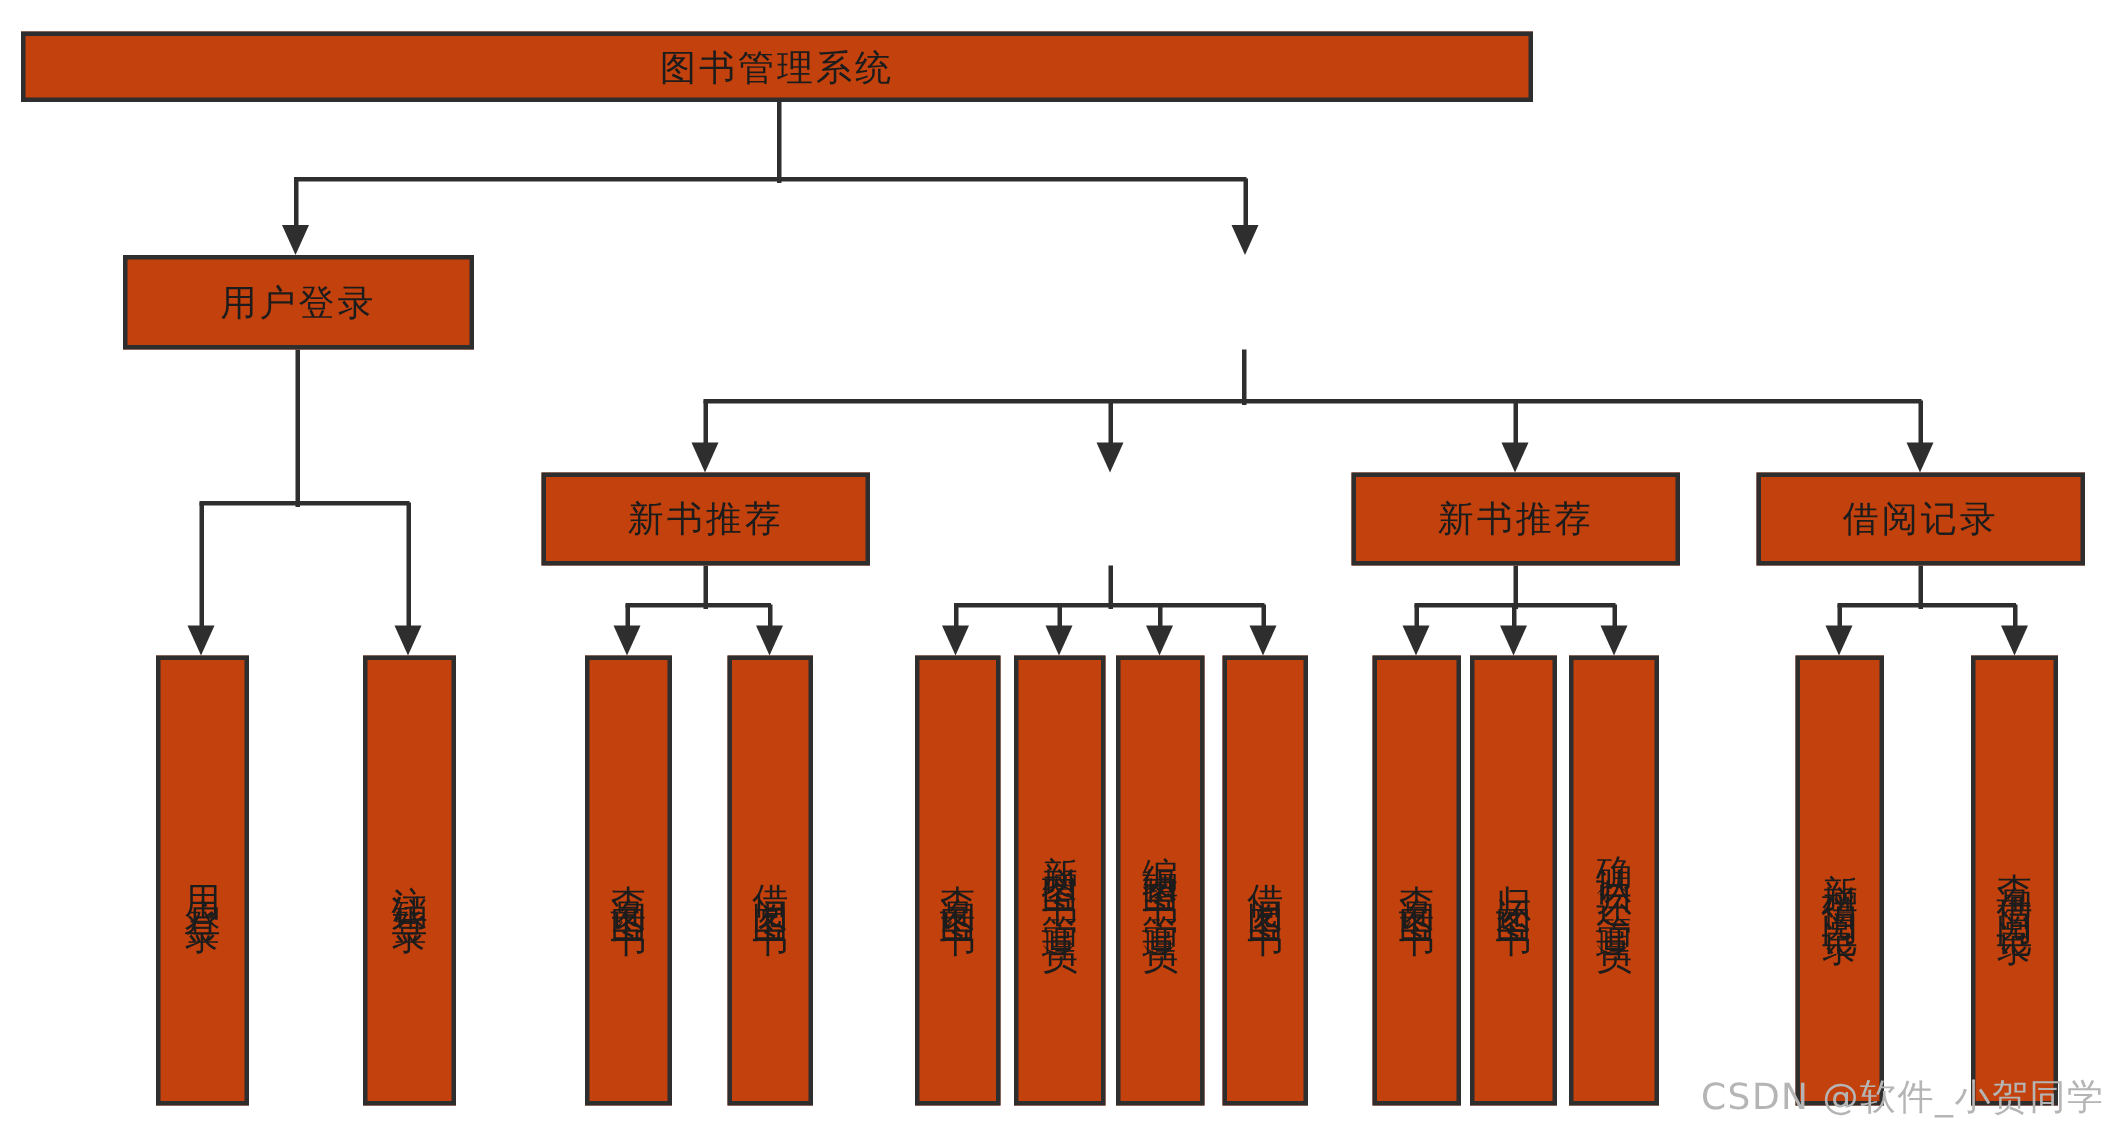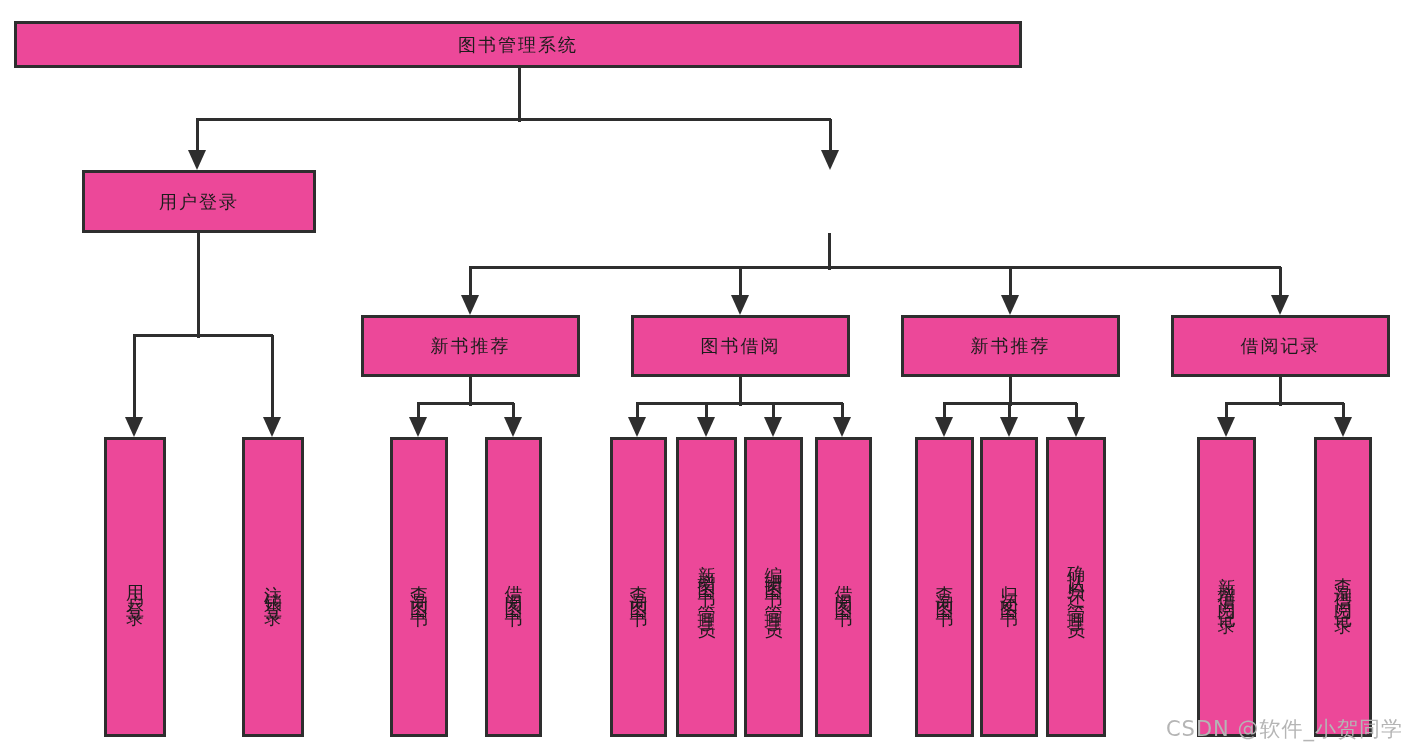--- a/index.html
+++ b/index.html
@@ -13,44 +13,44 @@
     position:relative;
     width:1405px;height:747px;
     background:var(--bg);
     font-family:"DejaVu Sans","Liberation Sans",sans-serif;
     overflow:hidden;
   }
   .node{
     position:absolute;
     box-sizing:border-box;
     border:3px solid var(--line);
-    background:#ec4899;
+    background:#c2410c;
     display:flex;align-items:center;justify-content:center;
-    font-size:18px;color:var(--text);
+    font-size:24px;color:var(--text);
     letter-spacing:2px;
     white-space:nowrap;
   }
   .vnode{
     writing-mode:vertical-rl;
     text-orientation:mixed;
     letter-spacing:8px;
     line-height:1;
     white-space:normal;
   }
   .hline,.vline{position:absolute;background:var(--line);}
   .arrow{
     position:absolute;width:0;height:0;
     border-left:9px solid transparent;
     border-right:9px solid transparent;
     border-top:20px solid var(--line);
   }
   .watermark{
     position:absolute;
     right:2px;top:715px;
-    font-size:21px;
+    font-size:24px;
     color:var(--watermark);
     letter-spacing:1px;
   }
 </style>
 </head>
 <body>
 
 <div class="stage">
 
   <div id="connectors">
@@ -106,21 +106,20 @@
       <div class="arrow" style="left: 1067px; top: 417px;"></div>
       <div class="arrow" style="left: 1217px; top: 417px;"></div>
       <div class="arrow" style="left: 1334px; top: 417px;"></div>
     </div>
 
   <div class="node" style="left:14px;top:21px;width:1008px;height:47px;">图书管理系统</div>
 
   <div class="node" style="left:82px;top:170px;width:234px;height:63px;">用户登录</div>
 
   <div class="node" style="left:361px;top:315px;width:219px;height:62px;text-align:right;">新书推荐</div>
-  <div class="node" style="left:631px;top:315px;width:219px;height:62px;">图书借阅</div>
   <div class="node" style="left:901px;top:315px;width:219px;height:62px;">新书推荐</div>
   <div class="node" style="left:1171px;top:315px;width:219px;height:62px;">借阅记录</div>
 
   <div class="node vnode" style="left:104px;top:437px;width:62px;height:300px;">用户登录</div>
   <div class="node vnode" style="left:242px;top:437px;width:62px;height:300px;">注销登录</div>
 
   <div class="node vnode" style="left:390px;top:437px;width:58px;height:300px;">查询图书</div>
   <div class="node vnode" style="left:485px;top:437px;width:57px;height:300px;">借阅图书</div>
 
   <div class="node vnode" style="left:610px;top:437px;width:57px;height:300px;">查询图书</div>

